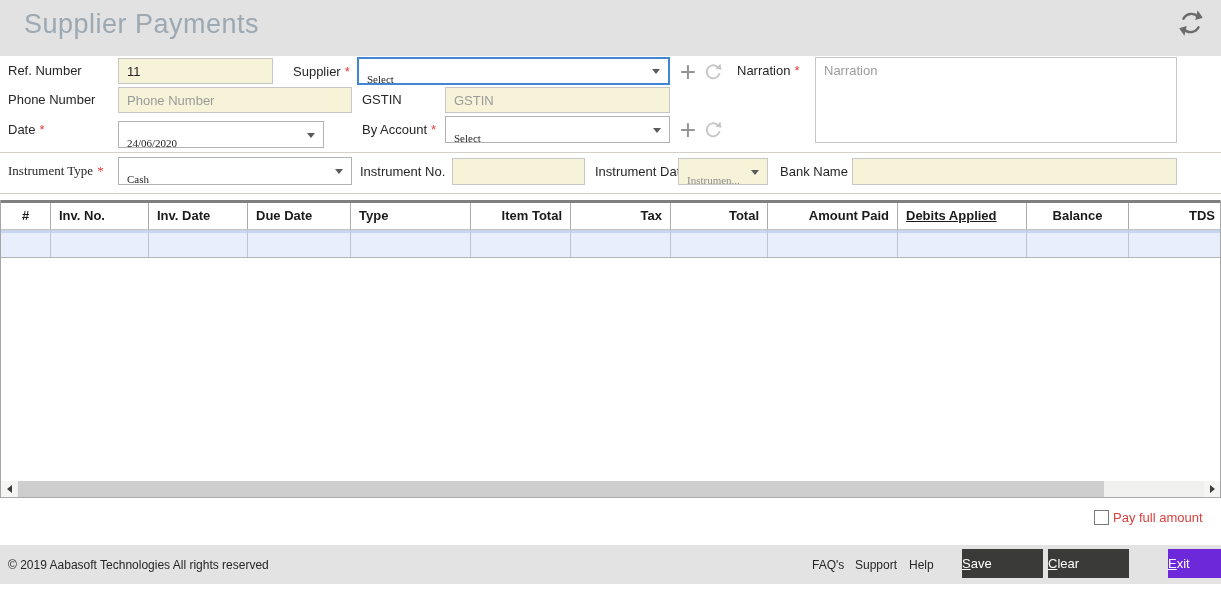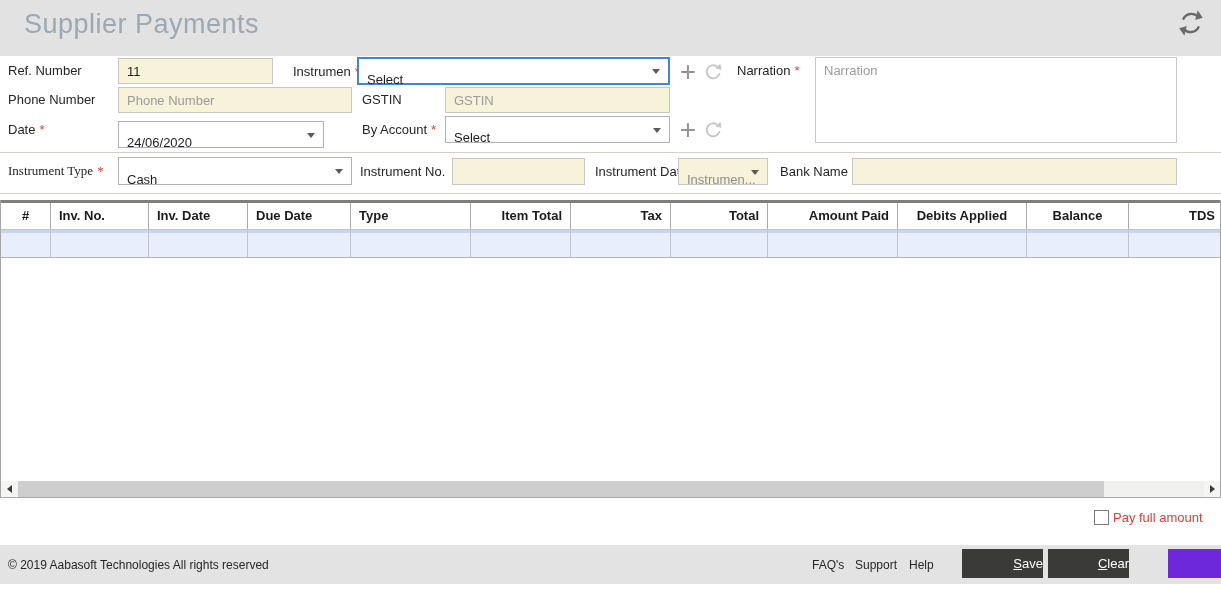--- a/index.html
+++ b/index.html
@@ -24,22 +24,23 @@
   .req { color:#e23b3b; margin-left:4px; font-size:13px; }
   .inp {
     position:absolute; border:1px solid #c6c6c6; font-family:"Liberation Sans",sans-serif;
     font-size:13px; color:#1f1f1f; padding:0 8px; outline:none;
   }
   .cream { background:#f6f3d9; }
   .inp::placeholder { color:#9b9b9b; opacity:1; }
   textarea.inp { padding:5px 8px; resize:none; background:#fff; }
   .sel {
     position:absolute; background:#fff; border:1px solid #b2b2b2;
-    display:flex; align-items:center; padding:16px 22px 0 8px; font-size:13px; color:#1f1f1f;
+    display:flex; align-items:center; padding:16px 22px 0 8px; font-size:11px; color:#1f1f1f;
     cursor:pointer;
+    font-family:Liberation Serif, serif;
   }
   .sel.focused { border:2px solid #4285d4; }
   .sel.disabled { background:#f6f3d9; color:#8f8f8f; border:1px solid #c6c6c6; }
   .sel .arr {
     position:absolute; right:8px; top:50%; margin-top:-2px; width:0; height:0;
     border-left:4px solid transparent; border-right:4px solid transparent;
     border-top:5px solid #5a5a5a;
   }
   .plus {
     position:absolute; font-size:28px; font-weight:300; color:#949494; line-height:26px;
@@ -79,21 +80,21 @@
   .payfull { left:1094px; top:510px; display:flex; align-items:center; cursor:pointer; }
   .chk { width:15px; height:15px; border:1px solid #7a7a7a; background:#fff; margin-right:4px; flex:none; }
   .payfull-label { font-size:13px; color:#d9413d; white-space:nowrap; }
 
   
   .footer { left:0; top:545px; width:1221px; height:39px; background:#e3e3e3; }
   .copyright { position:absolute; left:8px; top:0; height:39px; line-height:41px; font-size:12px; color:#262626; }
   .flink { position:absolute; top:0; height:39px; line-height:41px; font-size:12px; color:#262626; cursor:pointer; }
   .fbtn {
     position:absolute; top:4px; width:81px; height:29px; border:none; color:#fff; font-size:13px;
-    font-family:"Liberation Sans",sans-serif; cursor:pointer; text-align:right; line-height:29px;
+    font-family:"Liberation Sans",sans-serif; cursor:pointer; text-align:left; line-height:29px;
   }
   .fbtn::first-letter { text-decoration:underline; }
   .btn-dark { background:#3a3a38; }
   .btn-red  { background:#6d28d9;margin-left:33px; }
   .bottom-strip { left:0; top:584px; width:1221px; height:6px; background:#fff; }
 </style>
 </head>
 <body>
 
 <div id="app">
@@ -104,21 +105,21 @@
       <path d="M10 13.5 A 9.5 9.5 0 0 1 25.5 11.5" fill="none" stroke="#6b6b6b" stroke-width="2.6" stroke-linecap="round"></path>
       <polygon points="25,4.5 30.5,12.5 22.5,14.8" fill="#6b6b6b"></polygon>
       <path d="M26 22.5 A 9.5 9.5 0 0 1 10.5 24.5" fill="none" stroke="#6b6b6b" stroke-width="2.6" stroke-linecap="round"></path>
       <polygon points="11,31.5 5.5,23.5 13.5,21.2" fill="#6b6b6b"></polygon>
     </svg>
   </div>
 
   <div class="abs lbl" style="left:8px;top:58px;line-height:26px;"><span>Ref. Number</span></div>
   <input class="inp cream" style="left: 118px; top: 58px; width: 155px; height: 26px;" value="11">
 
-  <div class="abs lbl" style="left:293px;top:58px;line-height:27px;"><span>Instrumen</span><span class="req">*</span></div>
+  <div class="abs lbl" style="left:293px;top:58px;line-height:27px;"><span>Supplier</span><span class="req">*</span></div>
   <div class="sel focused" style="left:357px;top:57px;width:313px;height:28px;">
     <span>Select</span>
     <span class="arr"></span>
   </div>
   <div class="abs plus" style="left:677px;top:59px;">+</div>
   <svg class="refresh-sm" style="left:703px;top:61px;" viewBox="0 0 20 20">
     <path d="M15.8 11.5 A 6.2 6.2 0 1 1 13.8 5.6" fill="none" stroke="#c6c6c6" stroke-width="1.8"></path>
     <polygon points="16.6,2.6 17.6,8.4 11.8,7.2" fill="#c6c6c6"></polygon>
   </svg>
 
@@ -175,21 +176,21 @@
     <div class="thead" id="thead">
         <div class="th" style="width: 50px; text-align: center;">#</div>
         <div class="th" style="width: 98px; text-align: left;">Inv. No.</div>
         <div class="th" style="width: 99px; text-align: left;">Inv. Date</div>
         <div class="th" style="width: 103px; text-align: left;">Due Date</div>
         <div class="th" style="width: 120px; text-align: left;">Type</div>
         <div class="th" style="width: 100px; text-align: right;">Item Total</div>
         <div class="th" style="width: 100px; text-align: right;">Tax</div>
         <div class="th" style="width: 97px; text-align: right;">Total</div>
         <div class="th" style="width: 130px; text-align: right;">Amount Paid</div>
-        <div class="th" style="width: 129px; text-align: center;">Debits Applied</div>
+        <div class="th" style="width: 129px; text-align: left; text-decoration: underline;">Debits Applied</div>
         <div class="th" style="width: 102px; text-align: center;">Balance</div>
         <div class="th" style="width: 95px; text-align: right;">TDS</div>
       </div>
     <div class="trow-blue" id="trow">
         <div class="td" style="width: 50px; text-align: center;"></div>
         <div class="td" style="width: 98px; text-align: left;"></div>
         <div class="td" style="width: 99px; text-align: left;"></div>
         <div class="td" style="width: 103px; text-align: left;"></div>
         <div class="td" style="width: 120px; text-align: left;"></div>
         <div class="td" style="width: 100px; text-align: right;"></div>

